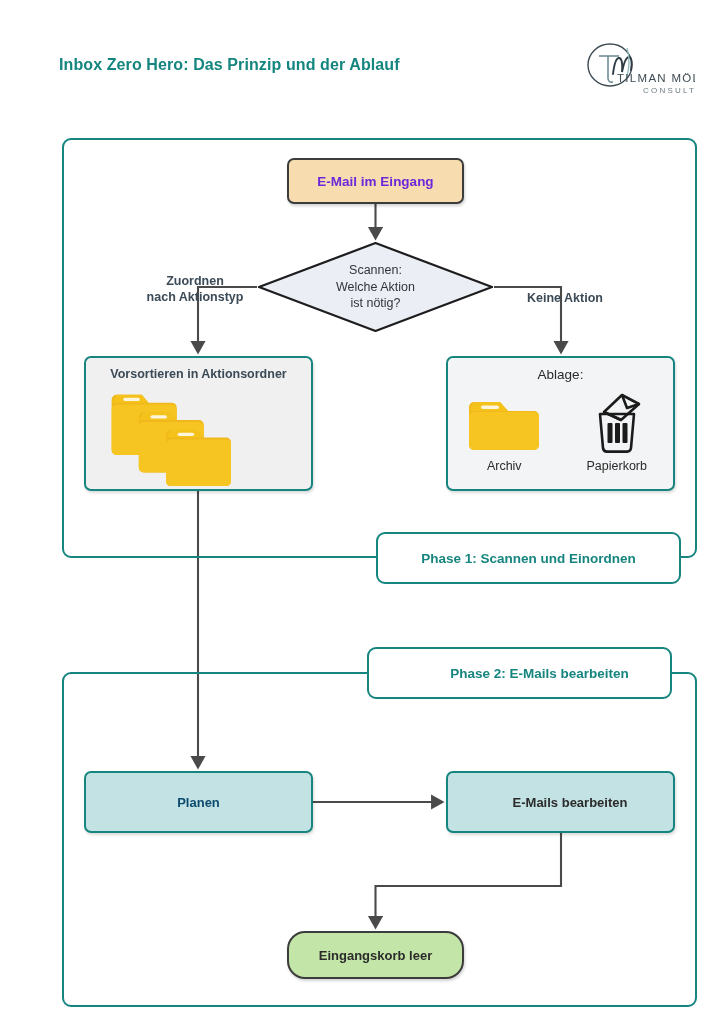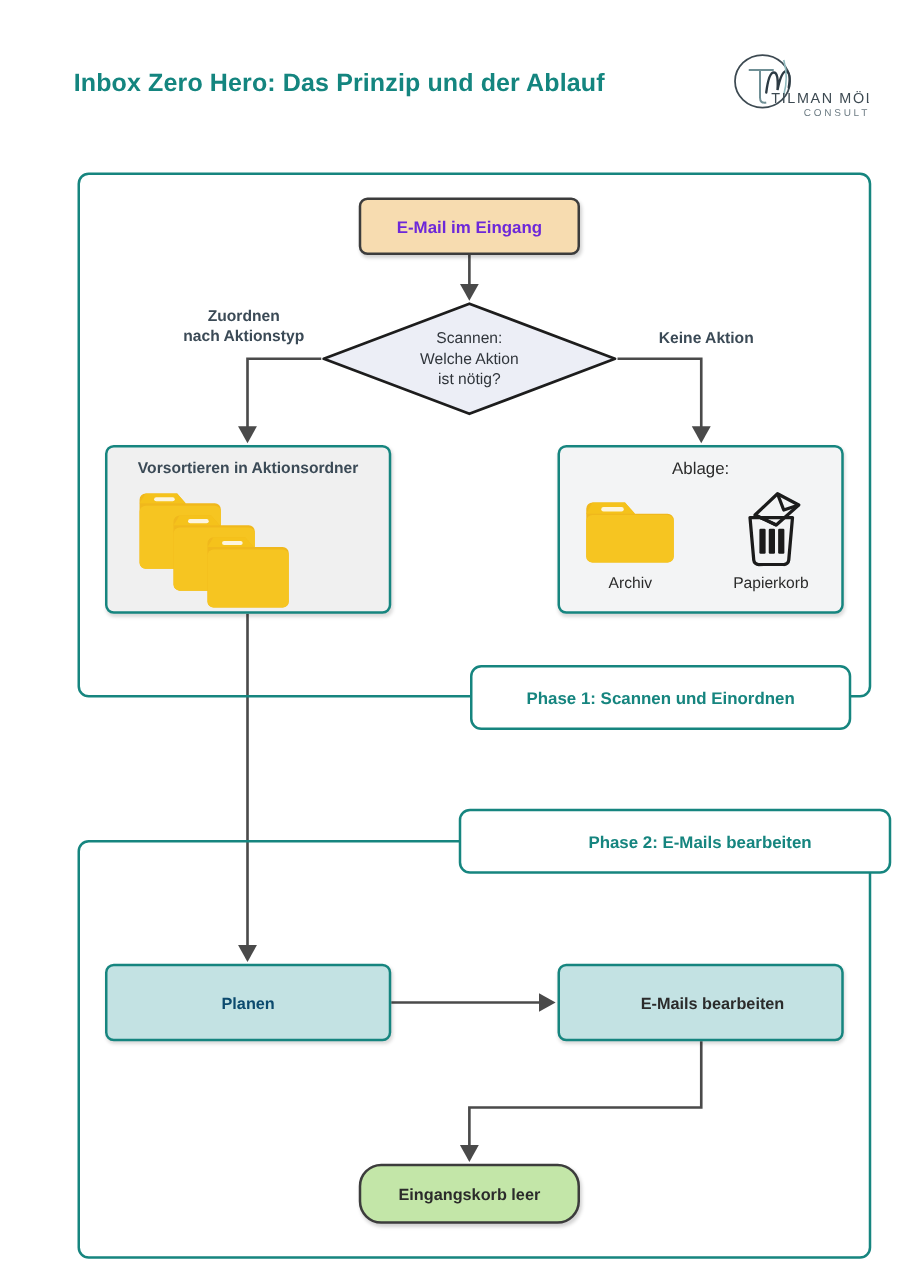--- a/index.html
+++ b/index.html
@@ -6,42 +6,42 @@
   body{
     width:722px;height:1030px;position:relative;overflow:hidden;
     font-family:"Liberation Sans","DejaVu Sans",sans-serif;
     -webkit-font-smoothing:antialiased;
   }
   .canvas{position:absolute;inset:0;}
 
   
   .page-title{
     position:absolute;left:59px;top:56px;
-    font-size:20px;font-weight:bold;color:#14857f;letter-spacing:.1px;
+    font-size:16px;font-weight:bold;color:#14857f;letter-spacing:.1px;
     white-space:nowrap;
   }
   .logo{position:absolute;left:583px;top:38px;width:112px;height:62px;}
   .logo svg{display:block;}
 
   
   .phase-container{
     position:absolute;border:2.5px solid #16857f;border-radius:9px;
     background:transparent;box-sizing:border-box;
   }
   #phase1-container{left:62px;top:138px;width:635px;height:420px;}
   #phase2-container{left:62px;top:672px;width:635px;height:335px;}
 
   .phase-label{
     position:absolute;box-sizing:border-box;
     border:2.5px solid #16857f;border-radius:9px;background:#ffffff;
     display:flex;align-items:center;justify-content:center;
     color:#16857f;font-weight:bold;font-size:13.5px;white-space:nowrap;
   }
   #phase1-label{left:376px;top:532px;width:305px;height:52px;}
-  #phase2-label{left:367px;top:647px;width:346px;height:52px;padding-left:40px;}
+  #phase2-label{left:367px;top:647px;width:305px;height:52px;padding-left:40px;}
 
   
   .node{
     position:absolute;box-sizing:border-box;
     display:flex;align-items:center;justify-content:center;
     text-align:center;
   }
   .node-dark{
     border:2px solid #3c3c3c;border-radius:7px;
     box-shadow:1px 2px 3px rgba(0,0,0,.18);
@@ -98,21 +98,21 @@
   .filing-items{
     position:absolute;left:0;top:34px;width:100%;height:100px;
     display:flex;justify-content:space-around;align-items:flex-start;
   }
   .filing-item{display:flex;flex-direction:column;align-items:center;width:92px;}
   .filing-caption{margin-top:5px;font-size:12.5px;color:#2b2b2b;}
 
   
   .edge-label{
     position:absolute;color:#3b4a56;font-weight:bold;font-size:12.5px;
-    text-align:center;line-height:1.3;white-space:pre-line;
+    text-align:center;line-height:1.3;white-space:pre-line;margin-top:28px;
   }
   #label-assign{left:110px;top:245px;width:170px;}
   #label-noaction{left:490px;top:262px;width:150px;}
   #label-slots{left:120px;top:590px;width:170px;}
 
   
   #connectors{position:absolute;left:0;top:0;width:722px;height:1030px;pointer-events:none;}
 </style>
 </head>
 <body>

